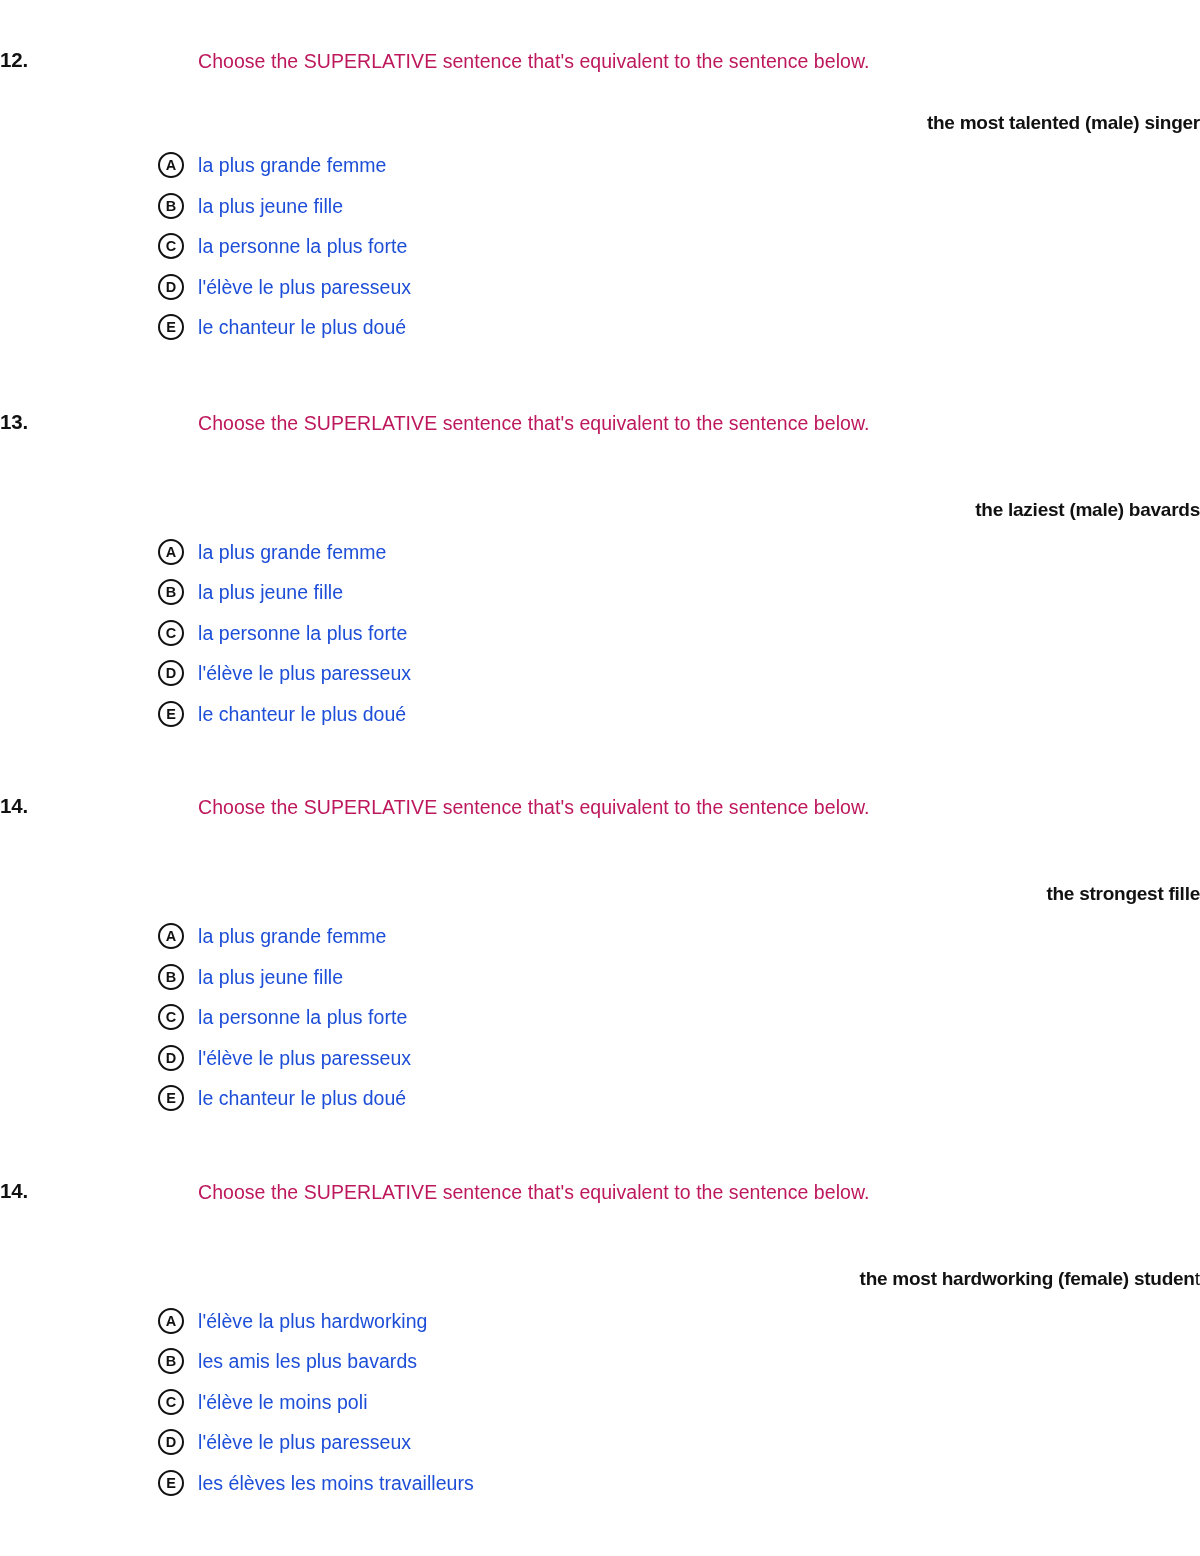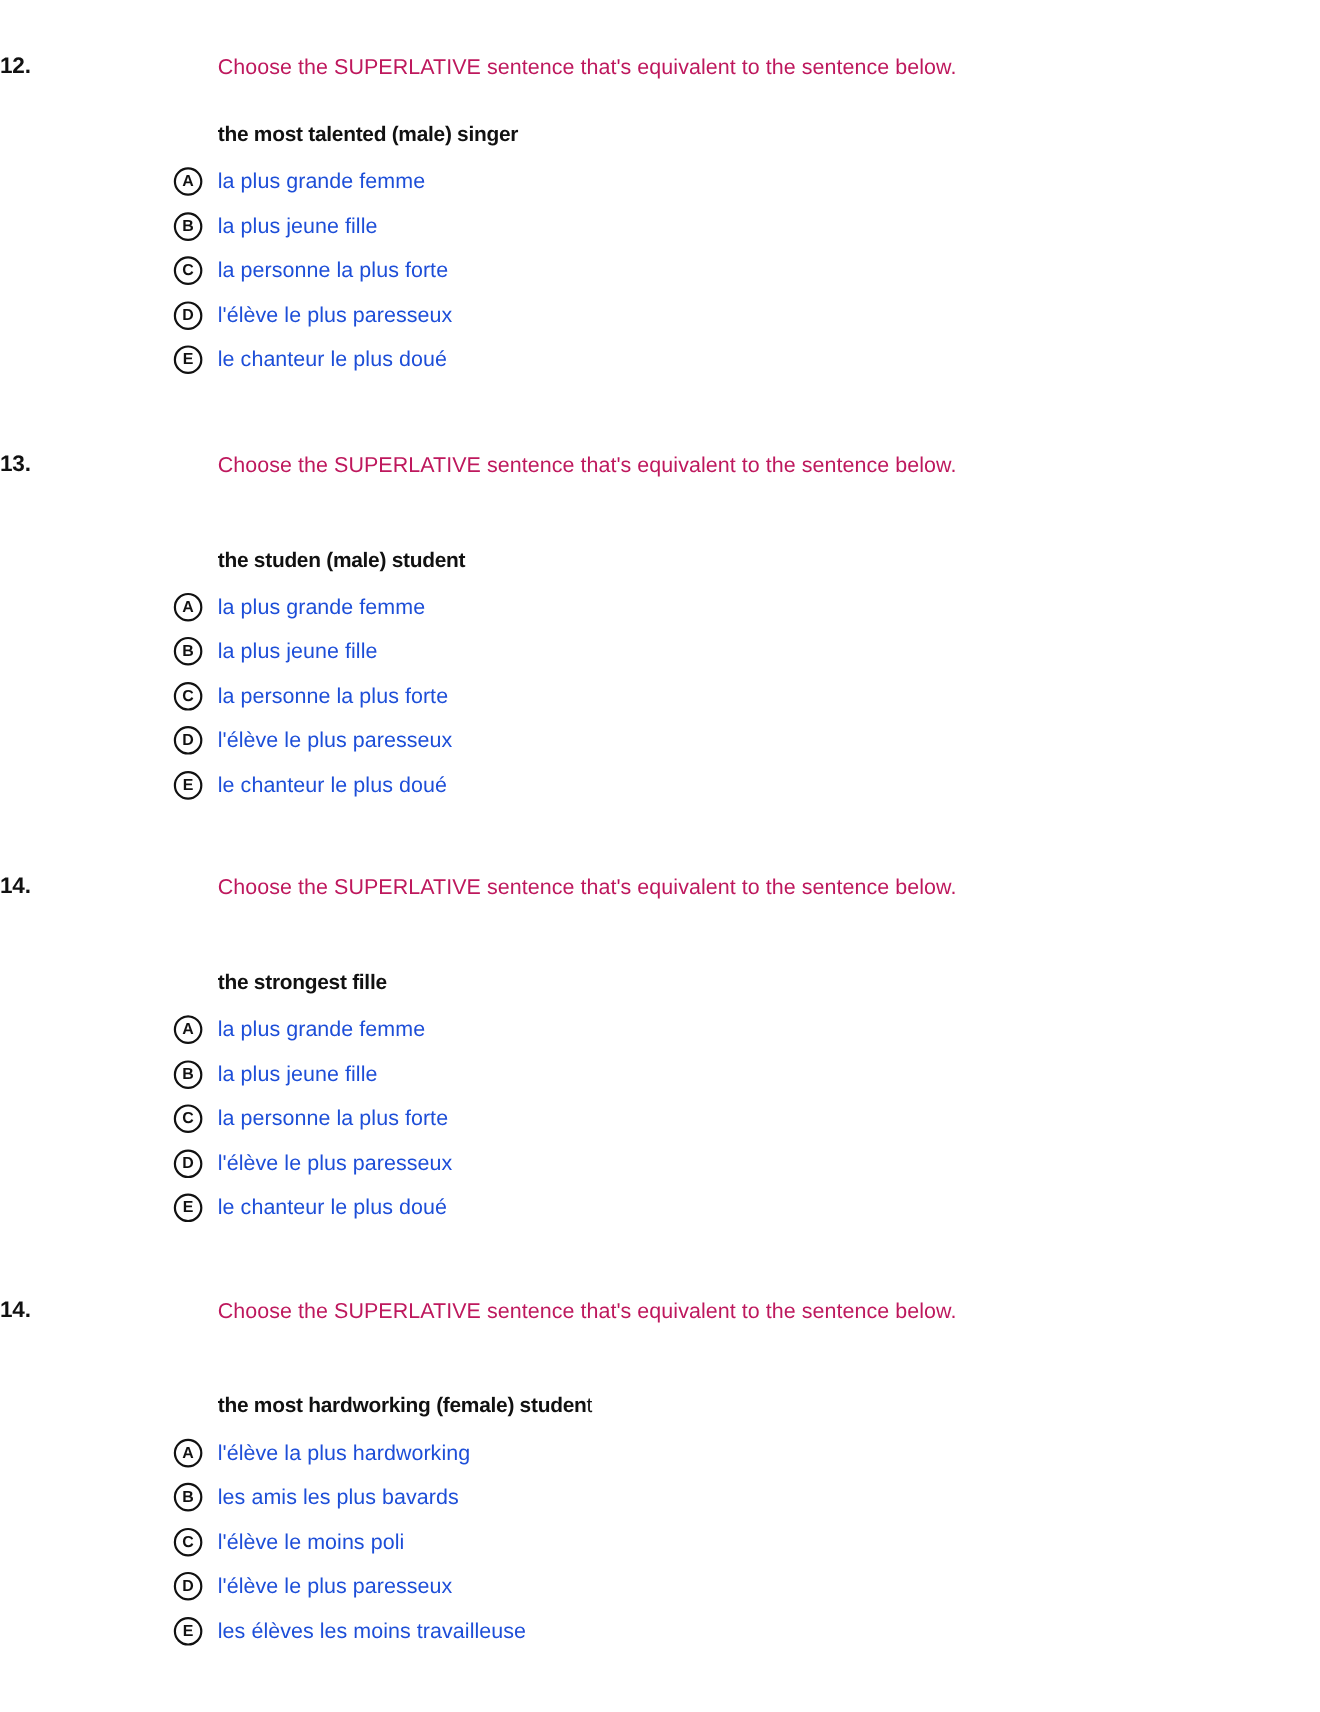--- a/index.html
+++ b/index.html
@@ -52,20 +52,21 @@
     color: #be185d;
     letter-spacing: 0.05px;
   }
   .prompt {
     margin-left: 40px;
     font-size: 19px;
     font-weight: bold;
     line-height: 24px;
     color: #111111;
     letter-spacing: -0.25px;
+    text-align: right;
   }
   .prompt .tail {
     font-weight: normal;
     letter-spacing: 0;
   }
   
   .gap-sm { height: 33px; }
   .gap-lg { height: 58px; }
 
   .options {
@@ -142,21 +143,21 @@
   </div>
 
   <div class="q-spacer-a"></div>
 
   <div class="question">
     <div class="stem">
       <span class="q-num">13.</span>
       <span class="q-text">Choose the SUPERLATIVE sentence that's equivalent to the sentence below.</span>
     </div>
     <div class="gap-lg"></div>
-    <div class="prompt"><span>the studen (male) student</span><span class="tail"></span></div>
+    <div class="prompt"><span>the laziest (male) bavards</span><span class="tail"></span></div>
     <div class="options">
       <div class="option">
         <span class="bubble">A</span>
         <span class="opt-text">la plus grande femme</span>
       </div>
       <div class="option">
         <span class="bubble">B</span>
         <span class="opt-text">la plus jeune fille</span>
       </div>
       <div class="option">
@@ -228,18 +229,18 @@
       <div class="option">
         <span class="bubble">C</span>
         <span class="opt-text">l'élève le moins poli</span>
       </div>
       <div class="option">
         <span class="bubble">D</span>
         <span class="opt-text">l'élève le plus paresseux</span>
       </div>
       <div class="option">
         <span class="bubble">E</span>
-        <span class="opt-text">les élèves les moins travailleuse</span>
+        <span class="opt-text">les élèves les moins travailleurs</span>
       </div>
     </div>
   </div>
 
 </div>
 
 </body></html>

